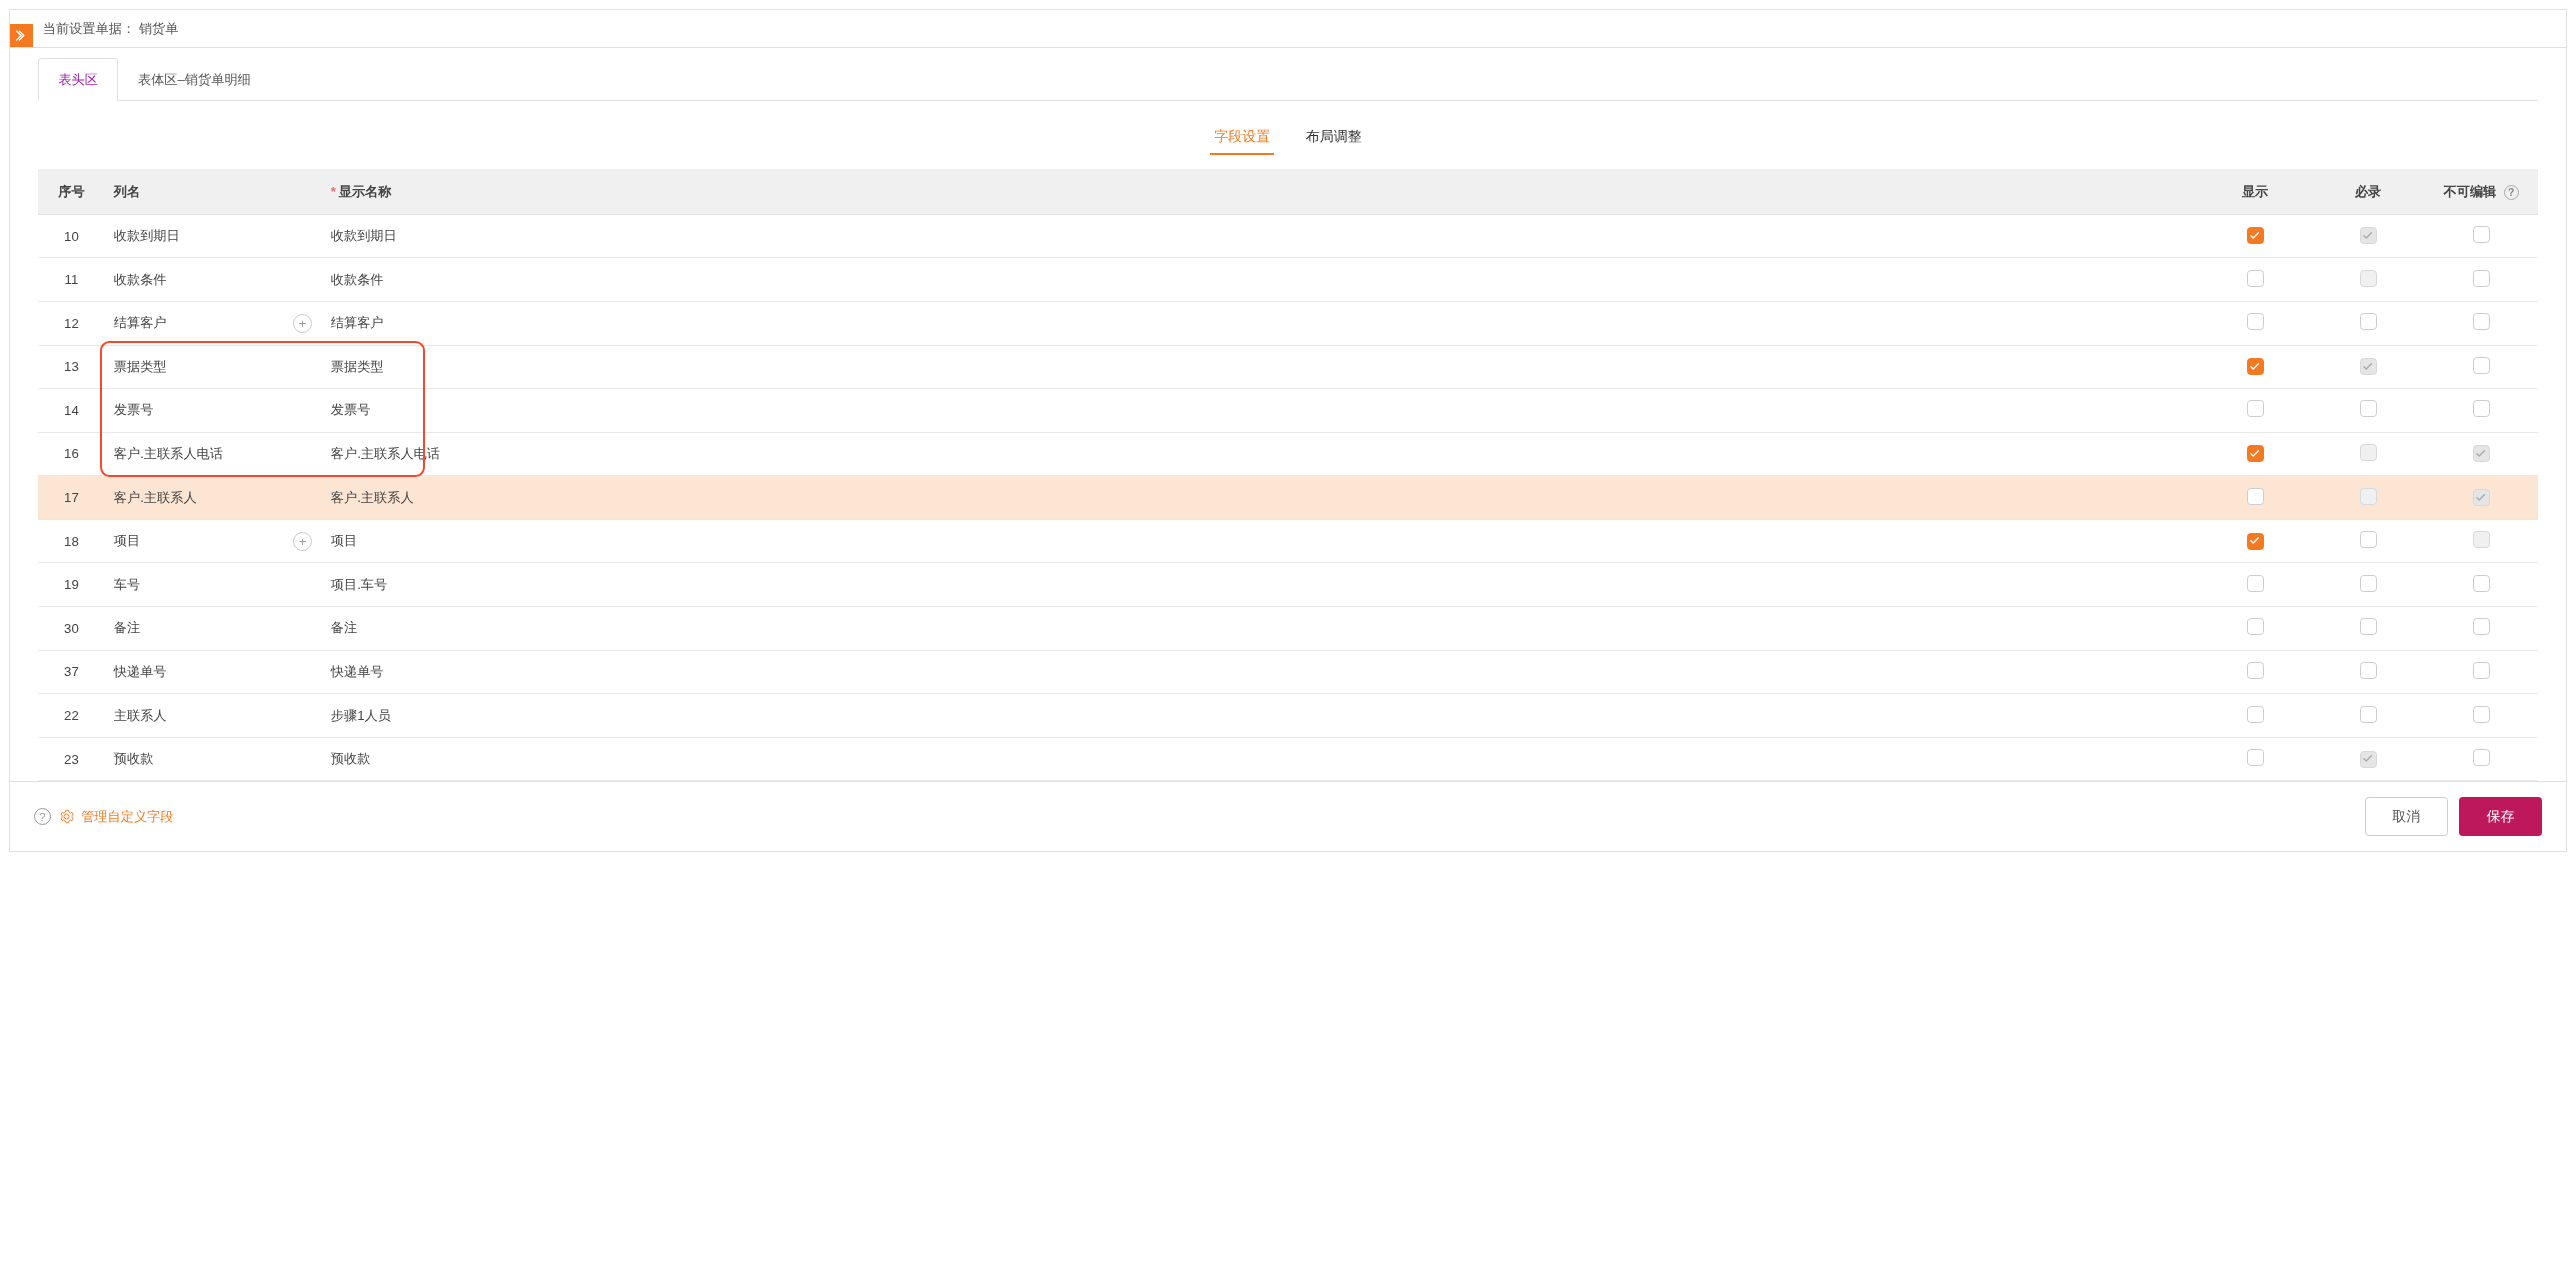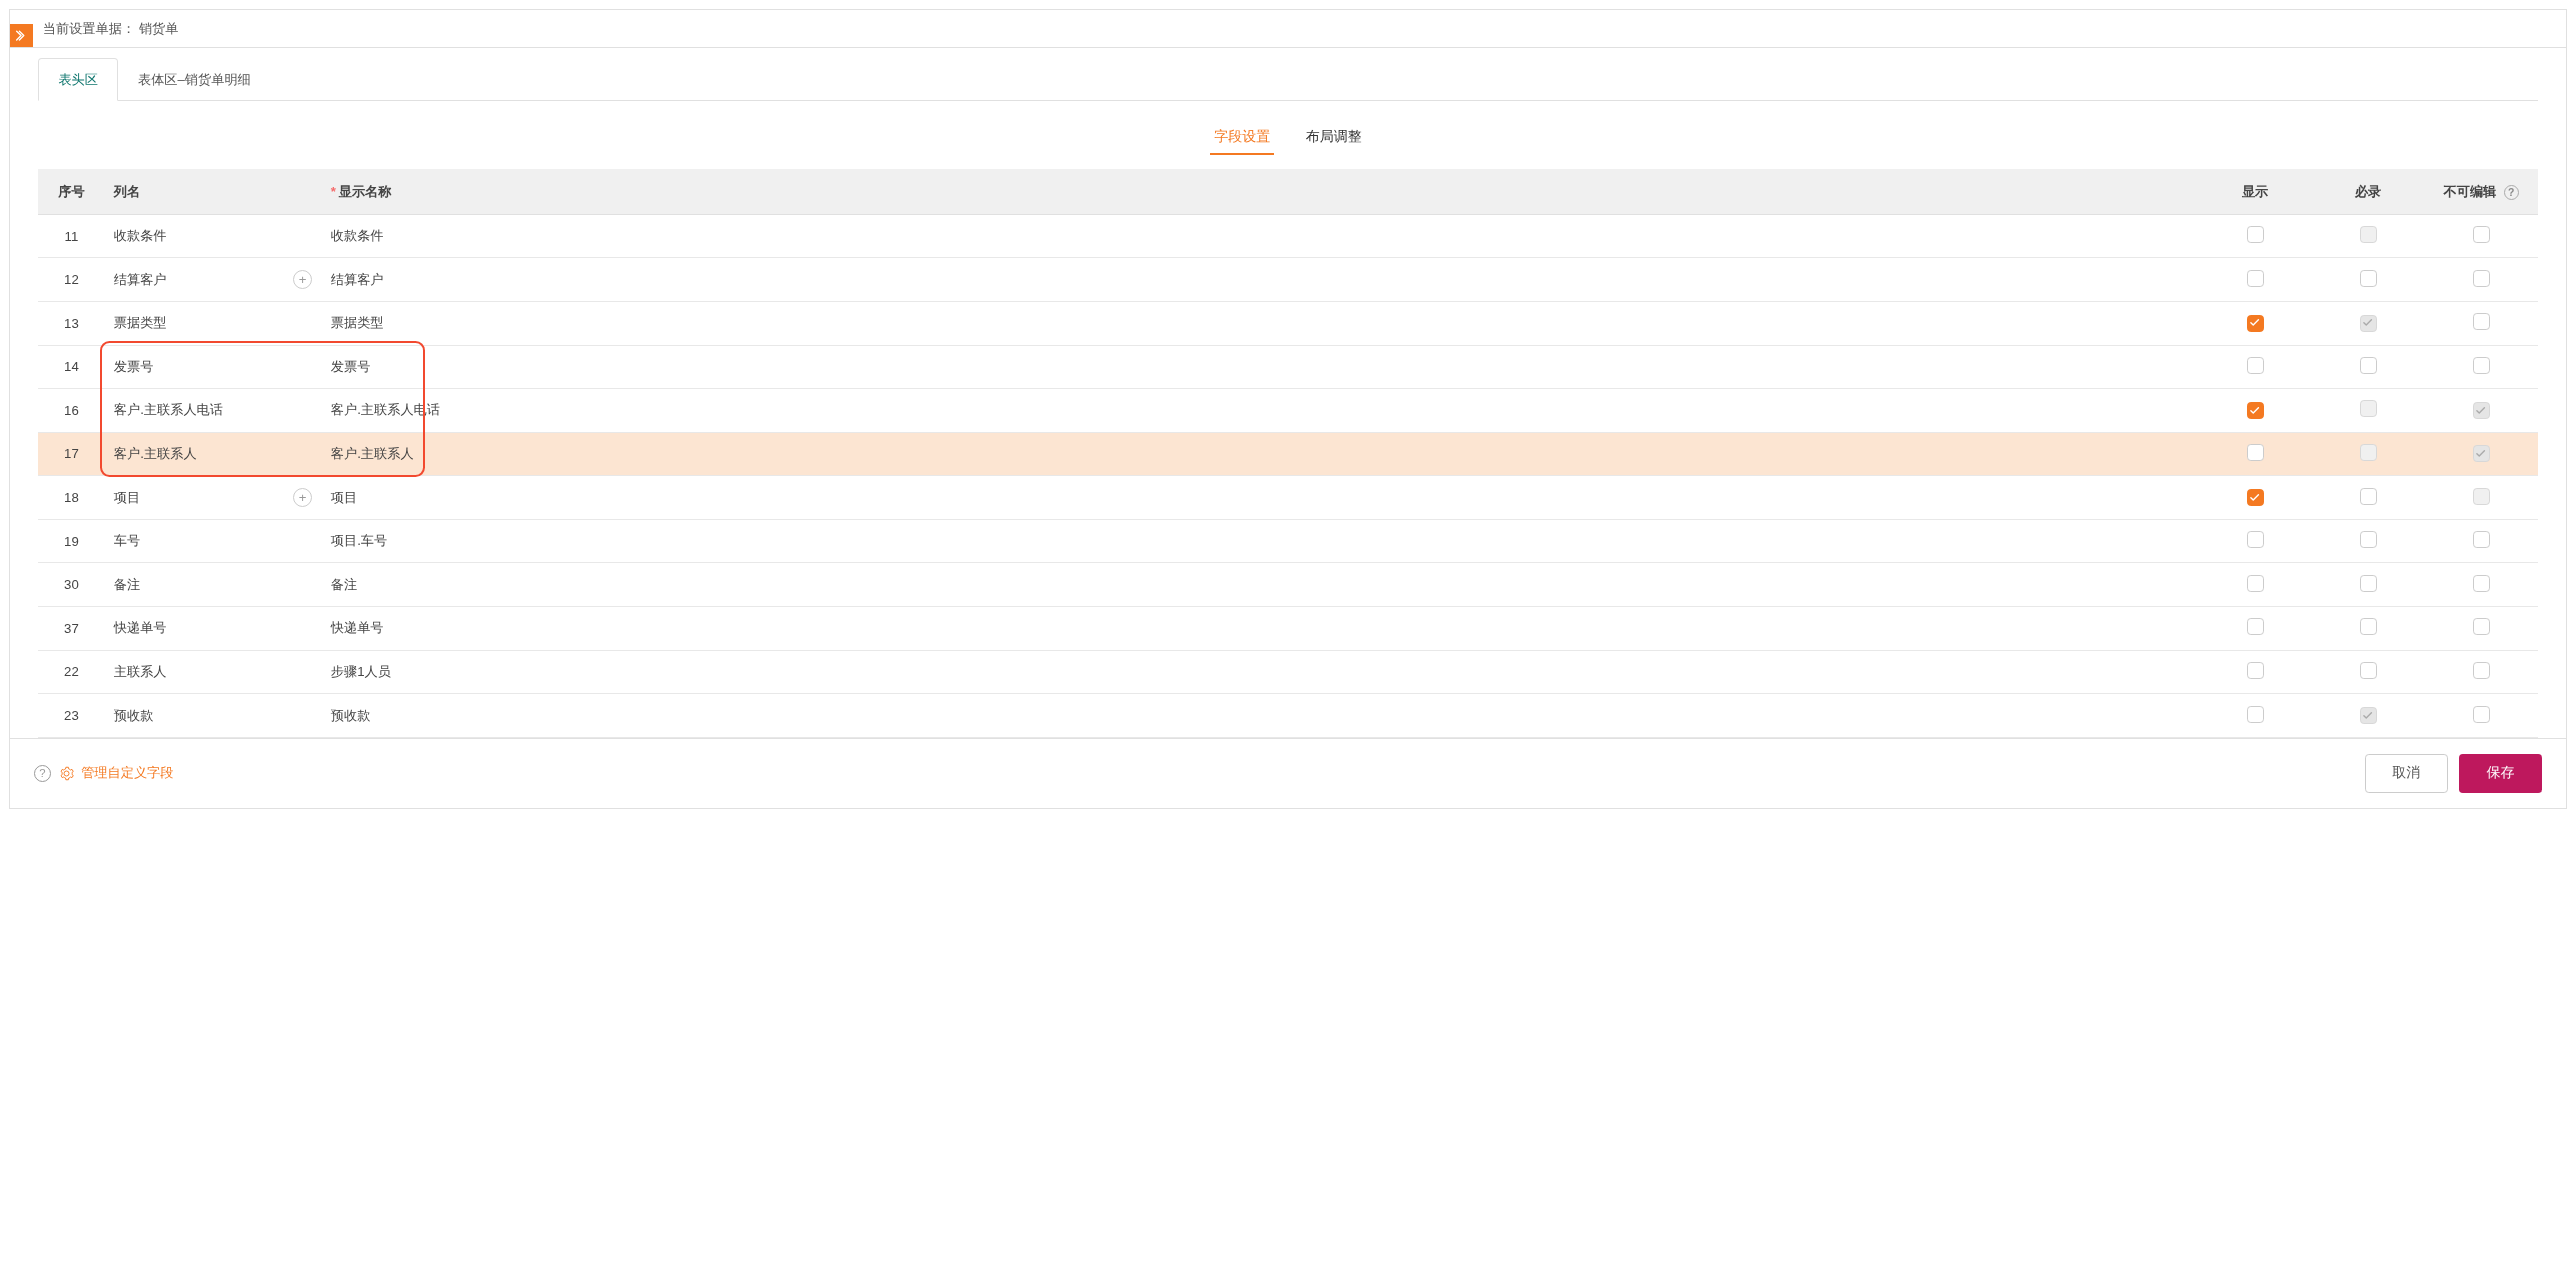--- a/index.html
+++ b/index.html
@@ -63,21 +63,21 @@
     }
     .tab-btn {
       padding: 11.3px 19px;
       cursor: pointer;
       color: #555;
       border: 0.9px solid transparent;
       position: relative;
       top: 0.9px;
     }
     .tab-btn.active {
-      color: #0f766e;
+      color: #a21caf;
       border: 0.9px solid #e0e0e0;
       border-bottom: 0.9px solid #fff;
       border-radius: 3.8px 3.8px 0 0;
       background: #fff;
     }
     .subtabs {
       display: flex;
       justify-content: center;
       gap: 28px;
       margin-bottom: 14px;
@@ -303,20 +303,40 @@
             <th class="col-show center">显示</th>
             <th class="col-req center">必录</th>
             <th class="col-noedit center">
               <span>不可编辑</span>
               <span class="help-icon">?</span>
             </th>
           </tr>
         </thead>
         <tbody id="tbody">
             <tr>
+              <td class="seq-cell">10</td>
+              <td>
+                <div class="name-cell">
+                  <span>收款到期日</span>
+                </div>
+              </td>
+              <td>收款到期日</td>
+              <td class="chk-cell"><span class="checkbox checked">
+                  <svg viewBox="0 0 24 24">
+                    <path d="M4 12l5 5L20 6" stroke="#fff" stroke-width="3" fill="none" stroke-linecap="round" stroke-linejoin="round"></path>
+                  </svg>
+                </span></td>
+              <td class="chk-cell"><span class="checkbox checked disabled">
+                  <svg viewBox="0 0 24 24">
+                    <path d="M4 12l5 5L20 6" stroke="#fff" stroke-width="3" fill="none" stroke-linecap="round" stroke-linejoin="round"></path>
+                  </svg>
+                </span></td>
+              <td class="chk-cell"><span class="checkbox"></span></td>
+            </tr>
+            <tr>
               <td class="seq-cell">11</td>
               <td>
                 <div class="name-cell">
                   <span>收款条件</span>
                 </div>
               </td>
               <td>收款条件</td>
               <td class="chk-cell"><span class="checkbox"></span></td>
               <td class="chk-cell"><span class="checkbox disabled"></span></td>
               <td class="chk-cell"><span class="checkbox"></span></td>

